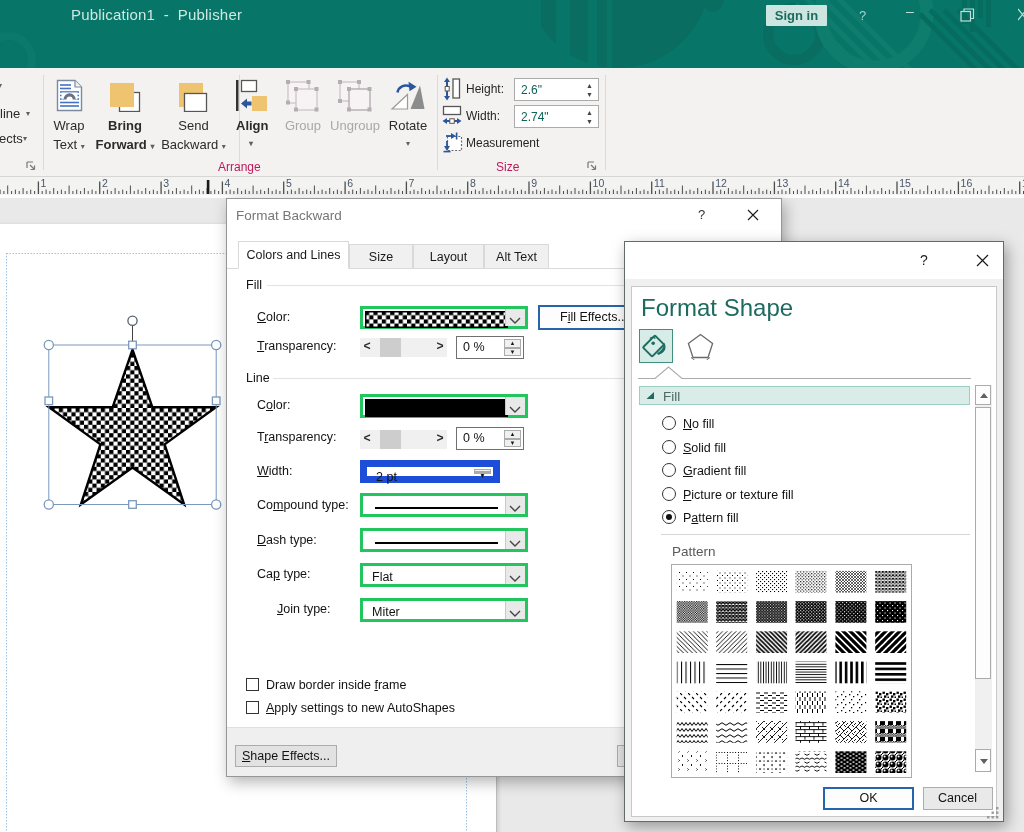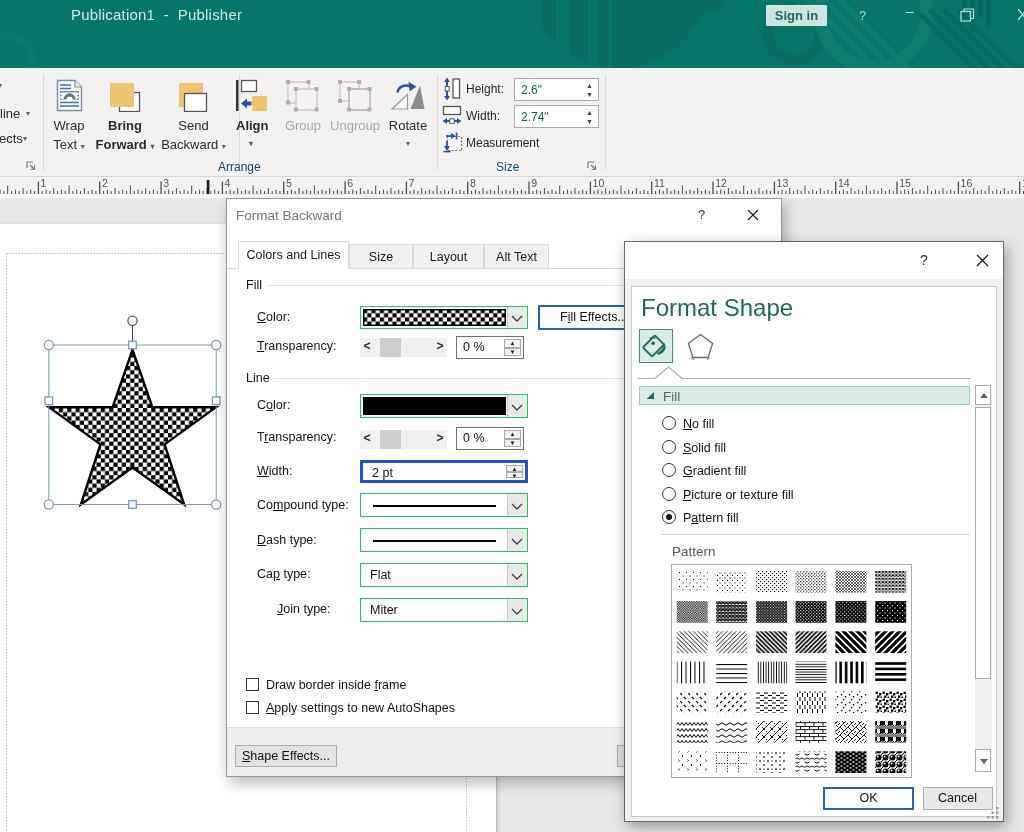--- a/index.html
+++ b/index.html
@@ -9,41 +9,41 @@
 
 
 #titlebar { left:0; top:0; width:1024px; height:68px; background:#077568; overflow:hidden; }
 #titletext { left:71px; top:6px; color:#cfe8e2; font-size:15px; letter-spacing:0.2px; }
 #signin { left:766px; top:5px; width:61px; height:21px; background:#cde5e0; color:#1b6a5e; font-size:13px; font-weight:bold; text-align:center; line-height:21px; border-radius:1px; }
 .winbtn { color:#bfe0da; font-size:14px; }
 
 
 #ribbon { left:0; top:68px; width:1024px; height:109px; background:#f3f2f0; border-bottom:1px solid #d8d6d4; }
 .vsep { position:absolute; top:7px; width:1px; height:95px; background:#dcdad7; }
-.grplabel { position:absolute; top:92px; font-size:12px; color:#0c4a6e; }
+.grplabel { position:absolute; top:92px; font-size:12px; color:#be185d; }
 .bigbtn { position:absolute; top:6px; text-align:center; font-size:13px; color:#2b2b2b; }
 .bigbtn .lbl { margin-top:2px; line-height:18.6px; }
 .dis { color:#a8a8a8; }
 .dd { font-size:8px; color:#5f5f5f; }
 .launcher { position:absolute; width:12px; height:12px; }
 
 
 #ruler { left:0; top:177px; width:1024px; height:21px; background:#f5f5f4; }
 
 
 #page { left:-80px; top:224px; width:577px; height:700px; background:#ffffff; border-right:1px solid #bdbdbd; box-shadow:2px 0 3px rgba(0,0,0,0.10); }
 
 
 #fas { left:226px; top:198px; width:556px; height:579px; background:#ffffff; border:1px solid #969696; box-shadow:3px 5px 14px rgba(0,0,0,0.30); }
 #fsp { left:624px; top:241px; width:380px; height:581px; background:#f0f0f0; border:1px solid #646a6a; box-shadow:3px 5px 14px rgba(0,0,0,0.35); }
 
 
 .flbl { position:absolute; font-size:12.5px; color:#121212; white-space:nowrap; }
 .grule { position:absolute; height:1px; background:#e2e2e2; }
-.combo { position:absolute; background:#fff; border:1px solid #22c55e; }
+.combo { position:absolute; background:#fff; border:3px solid #22c55e; }
 .cbtn { position:absolute; right:0px; top:0px; bottom:0px; width:20px; background:#e9e9e9; border-left:1px solid #b5b5b5; }
 .spin { position:absolute; right:2px; top:2px; width:17px; bottom:2px; }
 .spin div { position:absolute; left:0; width:17px; height:50%; background:#f0f0f0; border:1px solid #ababab; color:#1a1a1a; font-size:6px; text-align:center; }
 .sliderA { position:absolute; background:#f0f0f0; color:#2a2a2a; font-size:12px; font-weight:bold; text-align:center; font-family:"Liberation Mono", monospace; }
 .chk { position:absolute; width:13px; height:13px; background:#fff; border:1px solid #333333; }
 .wbtn { position:absolute; background:#e2e2e2; border:1px solid #acacac; font-size:12.5px; color:#121212; text-align:center; }
 
 .radio { position:absolute; width:14px; height:14px; border:1px solid #333; border-radius:50%; background:#fff; }
 .rdot { position:absolute; left:3px; top:3px; width:6px; height:6px; border-radius:50%; background:#111; }
 .rlbl { position:absolute; font-size:12.5px; color:#121212; white-space:nowrap; }
@@ -663,21 +663,21 @@
       <div class="abs" style="left:20px;top:0;width:21px;height:19px;background:#cdcdcd;"></div>
     </div>
     <div class="abs" style="left:229px;top:228px;width:68px;height:23px;background:#fff;border:1px solid #707070;">
       <div class="flbl" style="left:6px;top:3px;">0 %</div>
       <div class="spin">
           <div style="top:0;">▲</div>
           <div style="bottom:0;">▼</div>
         </div>
     </div>
     <div class="flbl" style="left:30px;top:265px;"><u>W</u>idth:</div>
-    <div class="abs" style="left:133px;top:261px;width:168px;height:23px;background:#fff;border:3px solid #1d4ed8;">
+    <div class="abs" style="left:133px;top:261px;width:140px;height:23px;background:#fff;border:7px solid #1d4ed8;">
       <div class="flbl" style="left:9px;top:3px;">2 pt</div>
       <div class="spin">
           <div style="top:0;">▲</div>
           <div style="bottom:0;">▼</div>
         </div>
     </div>
     <div class="flbl" style="left:30px;top:299px;">Co<u>m</u>pound type:</div>
     <div class="combo" style="left:133px;top:294px;width:168px;height:24px;">
       <div class="abs" style="left:12px;top:10.5px;width:123px;height:2.6px;background:#000;"></div>
       <div class="cbtn" style="border-left:1px solid #c9c9c9;">

